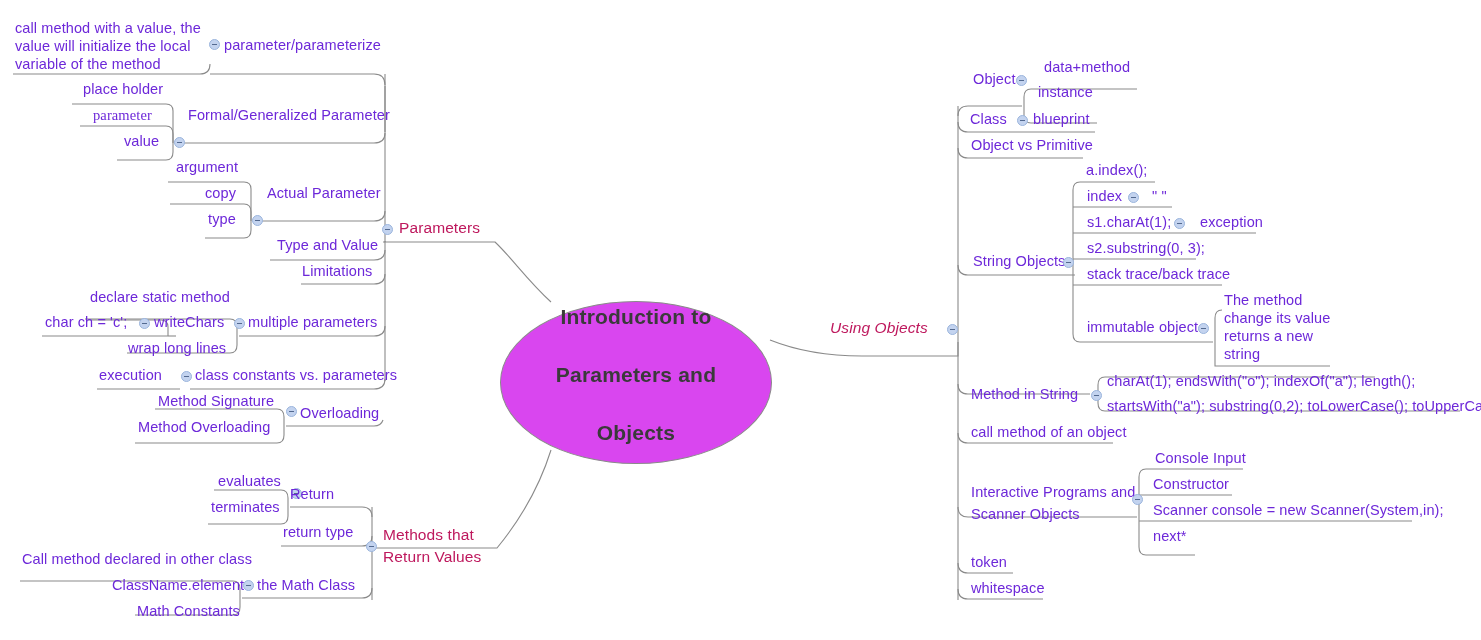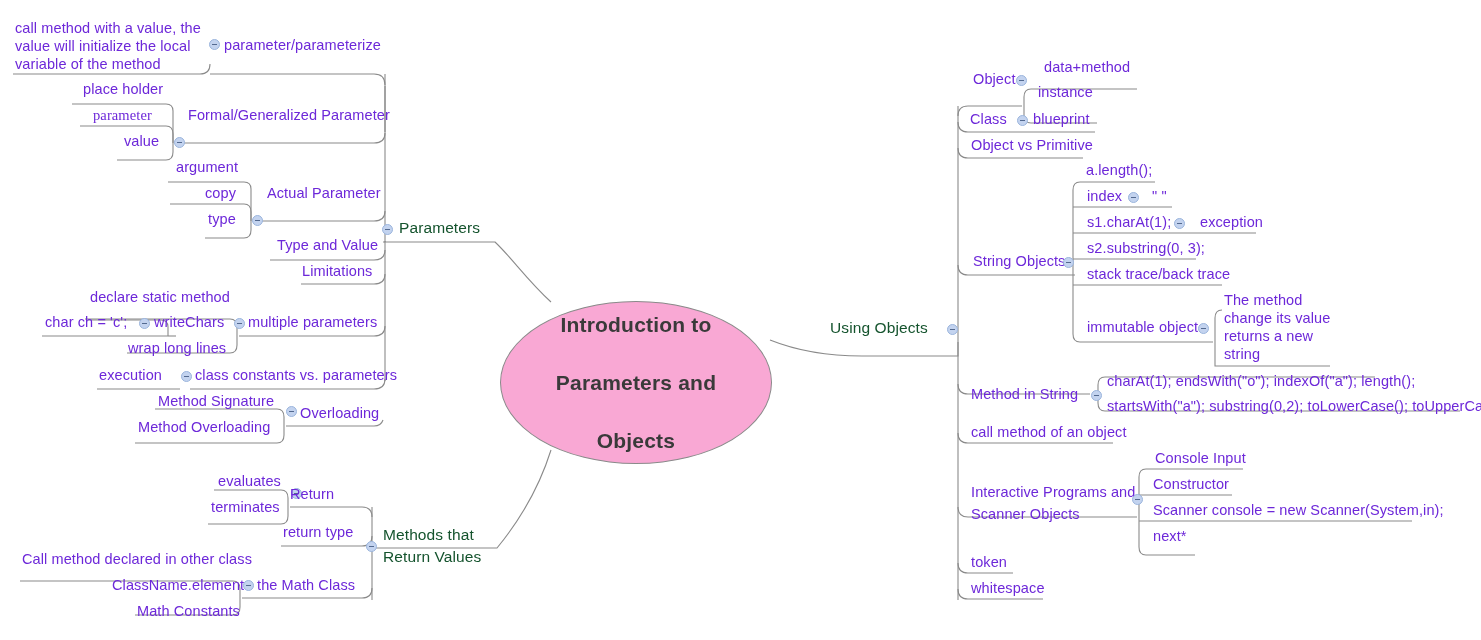--- a/index.html
+++ b/index.html
@@ -12,28 +12,28 @@
   }
   svg#edges{position:absolute;left:0;top:0;width:1481px;height:640px;pointer-events:none;}
   .node{
     position:absolute;
     color:#6d28d9;
     font-size:14.5px;
     line-height:19px;
     white-space:pre;
     letter-spacing:0.1px;
   }
-  .topic1{font-size:15.5px;color:#14532d;}
+  .topic1{font-size:15.5px;color:#be185d;}
   .central{
     position:absolute;
     width:272px;height:163px;
     border:1.2px solid #8a8a8a;
     border-radius:50%;
-    background:#f9a8d4;
-    display:flex;align-items:center;justify-content:center;
+    background:#d946ef;
+    display:flex;align-items:flex-start;justify-content:center;
     box-sizing:border-box;
   }
   .central span{
     display:block;
     text-align:center;
     font-size:21px;
     font-weight:bold;
     color:#3a3a3a;
     line-height:29px;
     letter-spacing:0.2px;
@@ -208,35 +208,35 @@
   <div class="node" style="left:290px;top:485px;">Return</div>
   <div class="node" style="left:211px;top:498px;">terminates</div>
   <div class="node" style="left:283px;top:523px;">return type</div>
 
   <div class="node" style="left:22px;top:550px;">Call method declared in other class</div>
   <div class="node" style="left:112px;top:576px;">ClassName.element</div>
   <div class="tog" style="left:243px;top:580px;"></div>
   <div class="node" style="left:257px;top:576px;">the Math Class</div>
   <div class="node" style="left:137px;top:602px;">Math Constants</div>
 
-  <div class="node topic1" style="left:830px;top:318px;">Using Objects</div>
+  <div class="node topic1" style="left:830px;top:318px;font-style:italic;">Using Objects</div>
   <div class="tog" style="left:947px;top:324px;"></div>
 
   <div class="node" style="left:973px;top:70px;">Object</div>
   <div class="tog" style="left:1016px;top:75px;"></div>
   <div class="node" style="left:1044px;top:58px;">data+method</div>
   <div class="node" style="left:1038px;top:83px;">instance</div>
 
   <div class="node" style="left:970px;top:110px;">Class</div>
   <div class="tog" style="left:1017px;top:115px;"></div>
   <div class="node" style="left:1033px;top:110px;">blueprint</div>
 
   <div class="node" style="left:971px;top:136px;">Object vs Primitive</div>
 
-  <div class="node" style="left:1086px;top:161px;">a.length();</div>
+  <div class="node" style="left:1086px;top:161px;">a.index();</div>
   <div class="node" style="left:1087px;top:187px;">index</div>
   <div class="tog" style="left:1128px;top:192px;"></div>
   <div class="node" style="left:1152px;top:187px;">" "</div>
   <div class="node" style="left:1087px;top:213px;">s1.charAt(1);</div>
   <div class="tog" style="left:1174px;top:218px;"></div>
   <div class="node" style="left:1200px;top:213px;">exception</div>
   <div class="node" style="left:1087px;top:239px;">s2.substring(0, 3);</div>
   <div class="node" style="left:973px;top:252px;">String Objects</div>
   <div class="tog" style="left:1063px;top:257px;"></div>
   <div class="node" style="left:1087px;top:265px;">stack trace/back trace</div>

